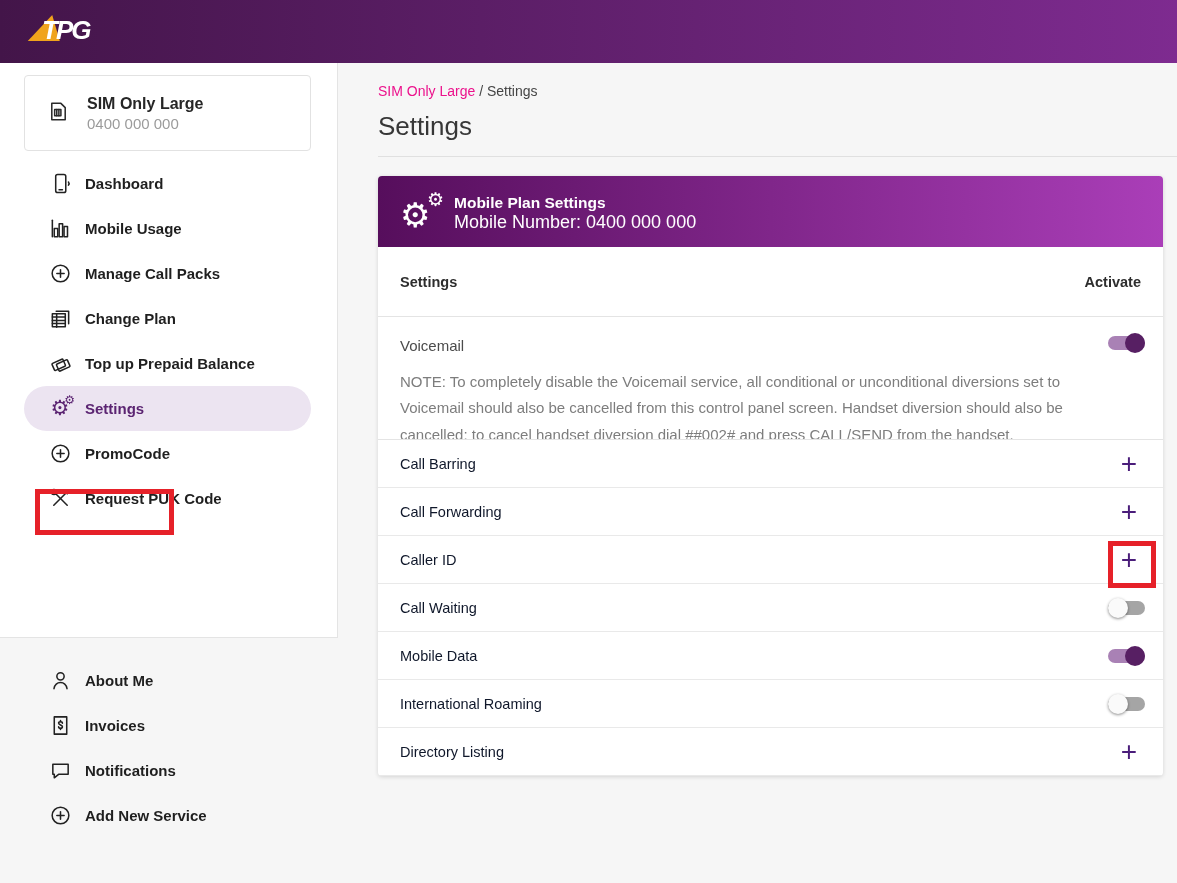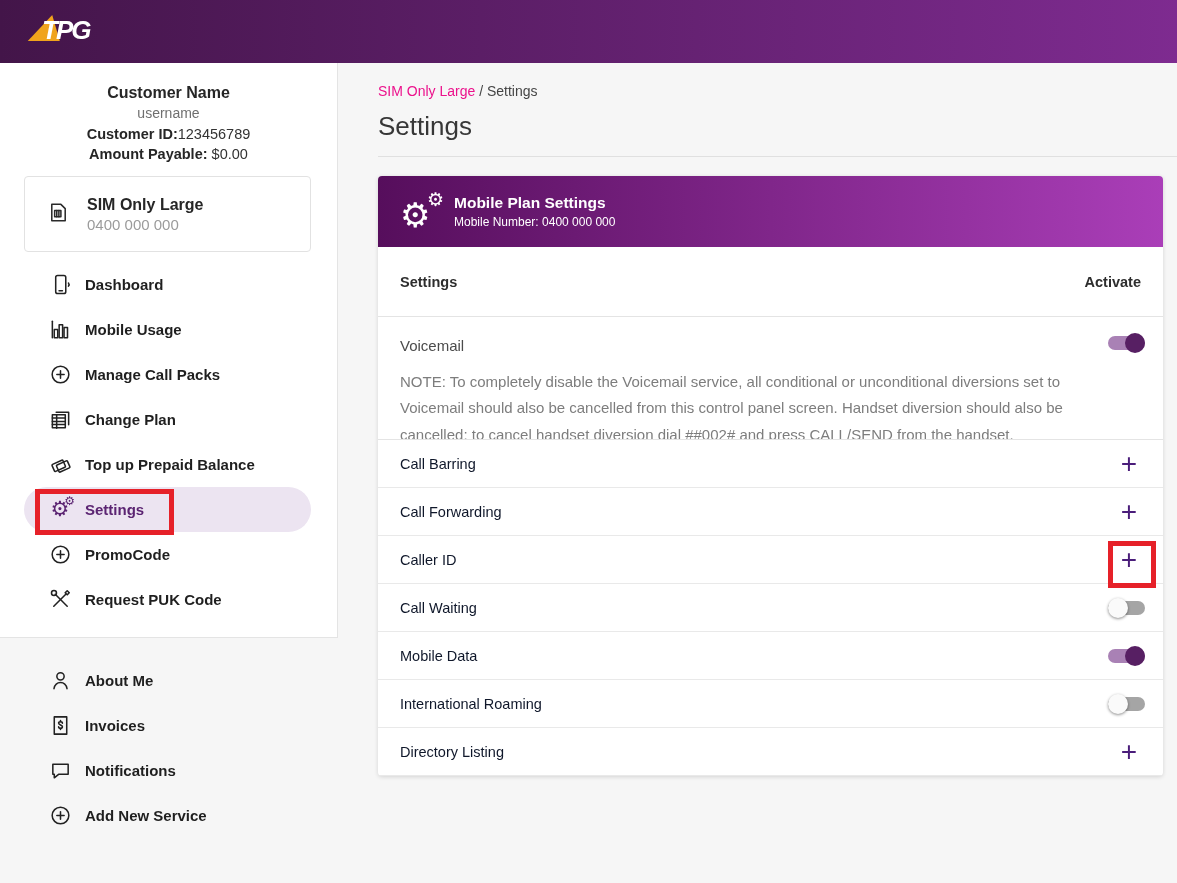--- a/index.html
+++ b/index.html
@@ -56,21 +56,21 @@
 
   .panel { margin-top:19px; width:785px; background:#fff; border-radius:4px;
            box-shadow:0 1px 4px rgba(0,0,0,.14); }
   .banner { height:71px; border-radius:4px 4px 0 0;
             background:linear-gradient(to right,#560e5c,#aa3eb8);
             display:flex; align-items:center; padding-left:22px; color:#fff; }
   .banner-gears { position:relative; width:46px; height:44px; margin-right:8px; color:#fff; }
   .banner-gears .gear-big { font-size:34px; position:absolute; left:0; bottom:2px; }
   .banner-gears .gear-small { font-size:19px; right:2px; top:0; }
   .banner-title { font-size:15.5px; font-weight:700; line-height:20px; }
-  .banner-sub { font-size:12px; line-height:18px; }
+  .banner-sub { font-size:18px; line-height:18px; }
 
   .cols { height:70px; display:flex; align-items:center; justify-content:space-between;
           padding:0 22px; border-bottom:1px solid #e4e4e4; }
   .col-h { font-size:14.5px; font-weight:700; color:#2d2d2d; }
 
   .vm-block { height:123px; border-bottom:1px solid #e4e4e4; overflow:hidden; }
   .vm-row { display:flex; align-items:center; justify-content:space-between; padding:16px 18px 0 22px; }
   .vm-label { font-size:15px; color:#4b4b4b; }
   .vm-note { padding:12px 22px 0 22px; font-size:15px; color:#7d7d7d; line-height:1.75; max-width:762px; }
 
@@ -104,26 +104,20 @@
 <body>
 
 <div class="topbar">
   <div class="logo">
     <span class="logo-tri"></span>
     <span class="logo-text">TPG</span>
   </div>
 </div>
 
 <div class="sidebar-white">
-  <div class="profile">
-    <div class="cust-name">Customer Name</div>
-    <div class="cust-user">username</div>
-    <div class="cust-line"><b>Customer ID:</b><span>123456789</span></div>
-    <div class="cust-line"><b>Amount Payable:</b> <span>$0.00</span></div>
-  </div>
 
   <div class="plan-card">
     <span class="plan-icon" id="plan-card-icon">
         <svg width="23" height="23" viewBox="0 0 24 24" fill="none" stroke="currentColor" stroke-width="1.6" stroke-linecap="round" stroke-linejoin="round">
           <path d="M5 3.5h9.5L19 8v12.5H5z"></path>
           <rect x="8" y="10" width="6.5" height="6.5"></rect>
           <path d="M10.2 10v6.5M12.4 10v6.5"></path>
         </svg>
       </span>
     <span>

